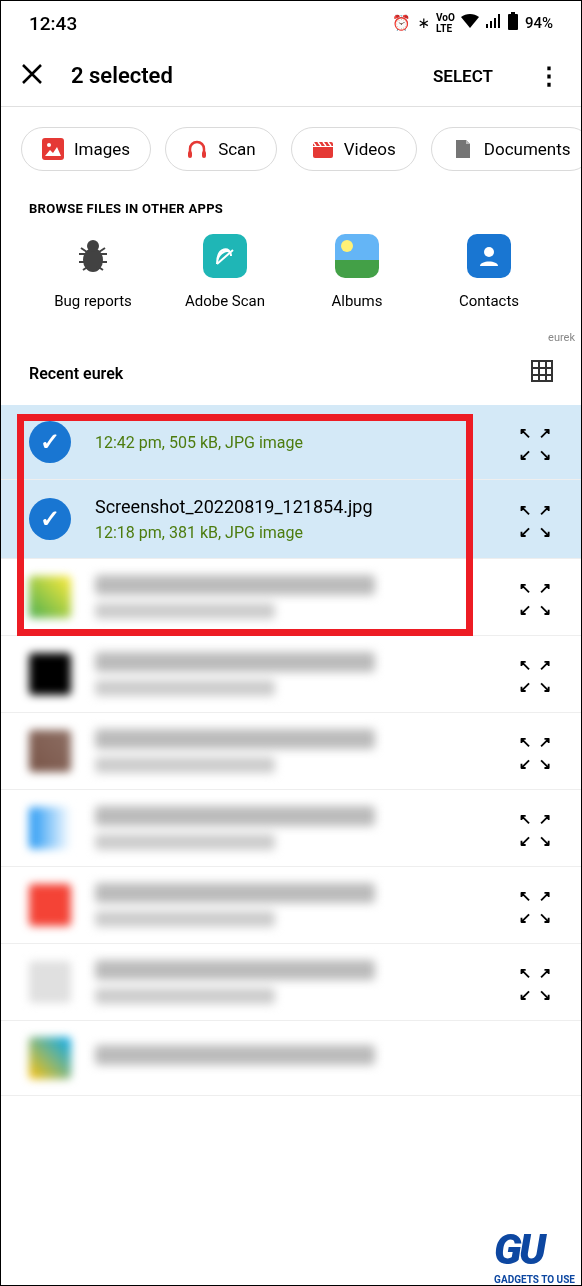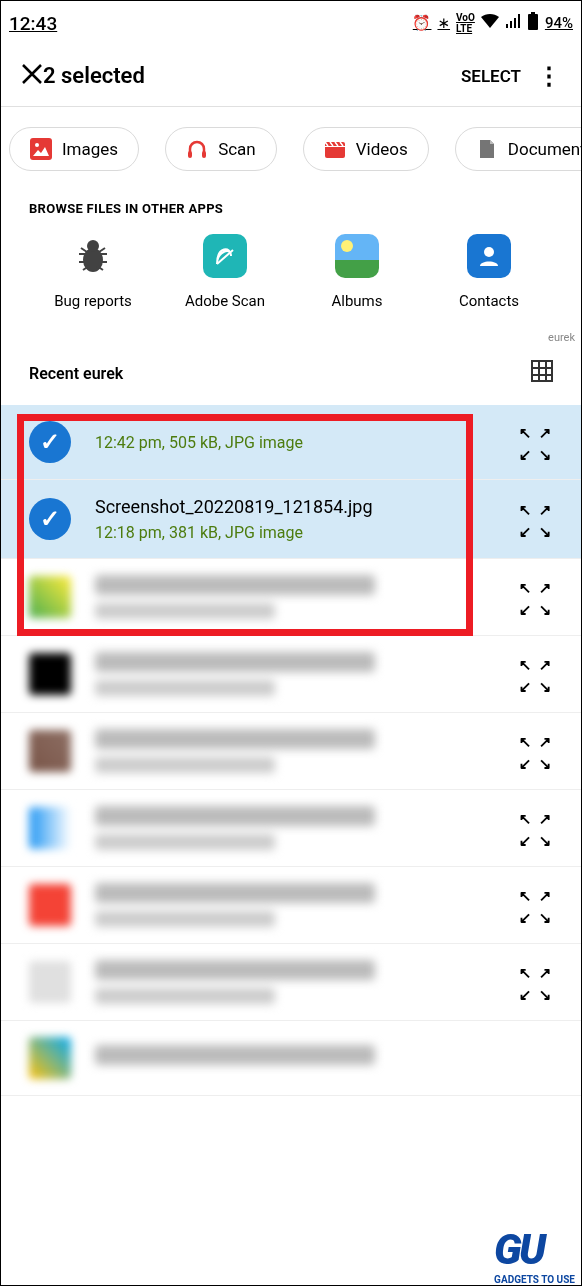--- a/index.html
+++ b/index.html
@@ -9,42 +9,42 @@
       width: 582px;
       height: 1286px;
       position: relative;
       border: 1px solid #000;
       overflow: hidden;
     }
     .status-bar {
       display: flex;
       justify-content: space-between;
       align-items: center;
-      padding: 8px 8px;
+      padding: 8px 28px;
       height: 44px;
       font-size: 18px;
       font-weight: 500;
-      text-decoration: underline;
     }
     .status-left { font-size: 19px; }
     .status-right { display: flex; gap: 6px; align-items: center; font-size: 15px; }
     .header {
       display: flex;
       align-items: center;
       padding: 14px 20px;
+      gap: 28px;
     }
     .close-x { font-size: 28px; cursor: pointer; }
     .header-title { font-size: 22px; font-weight: 600; flex: 1; }
     .select-btn { font-size: 17px; font-weight: 600; padding-right: 16px; }
     .more-dots { font-size: 24px; font-weight: bold; }
     .divider { height: 1px; background: #e0e0e0; margin-bottom: 14px; }
     .chips-row {
       display: flex;
-      gap: 26px;
-      padding: 6px 8px 22px;
+      gap: 14px;
+      padding: 6px 20px 22px;
       overflow: hidden;
     }
     .chip {
       display: flex;
       align-items: center;
       gap: 10px;
       border: 1px solid #dadada;
       border-radius: 24px;
       padding: 10px 20px;
       font-size: 17px;

